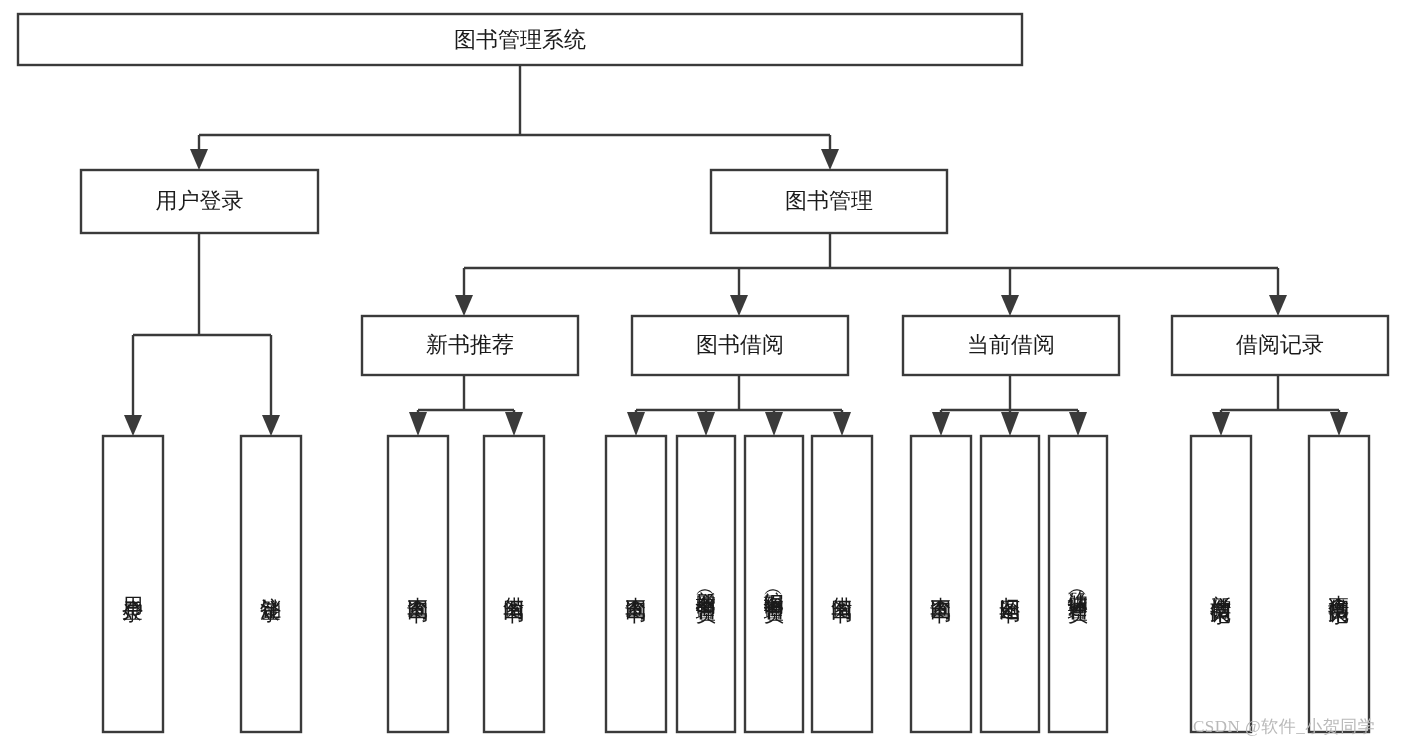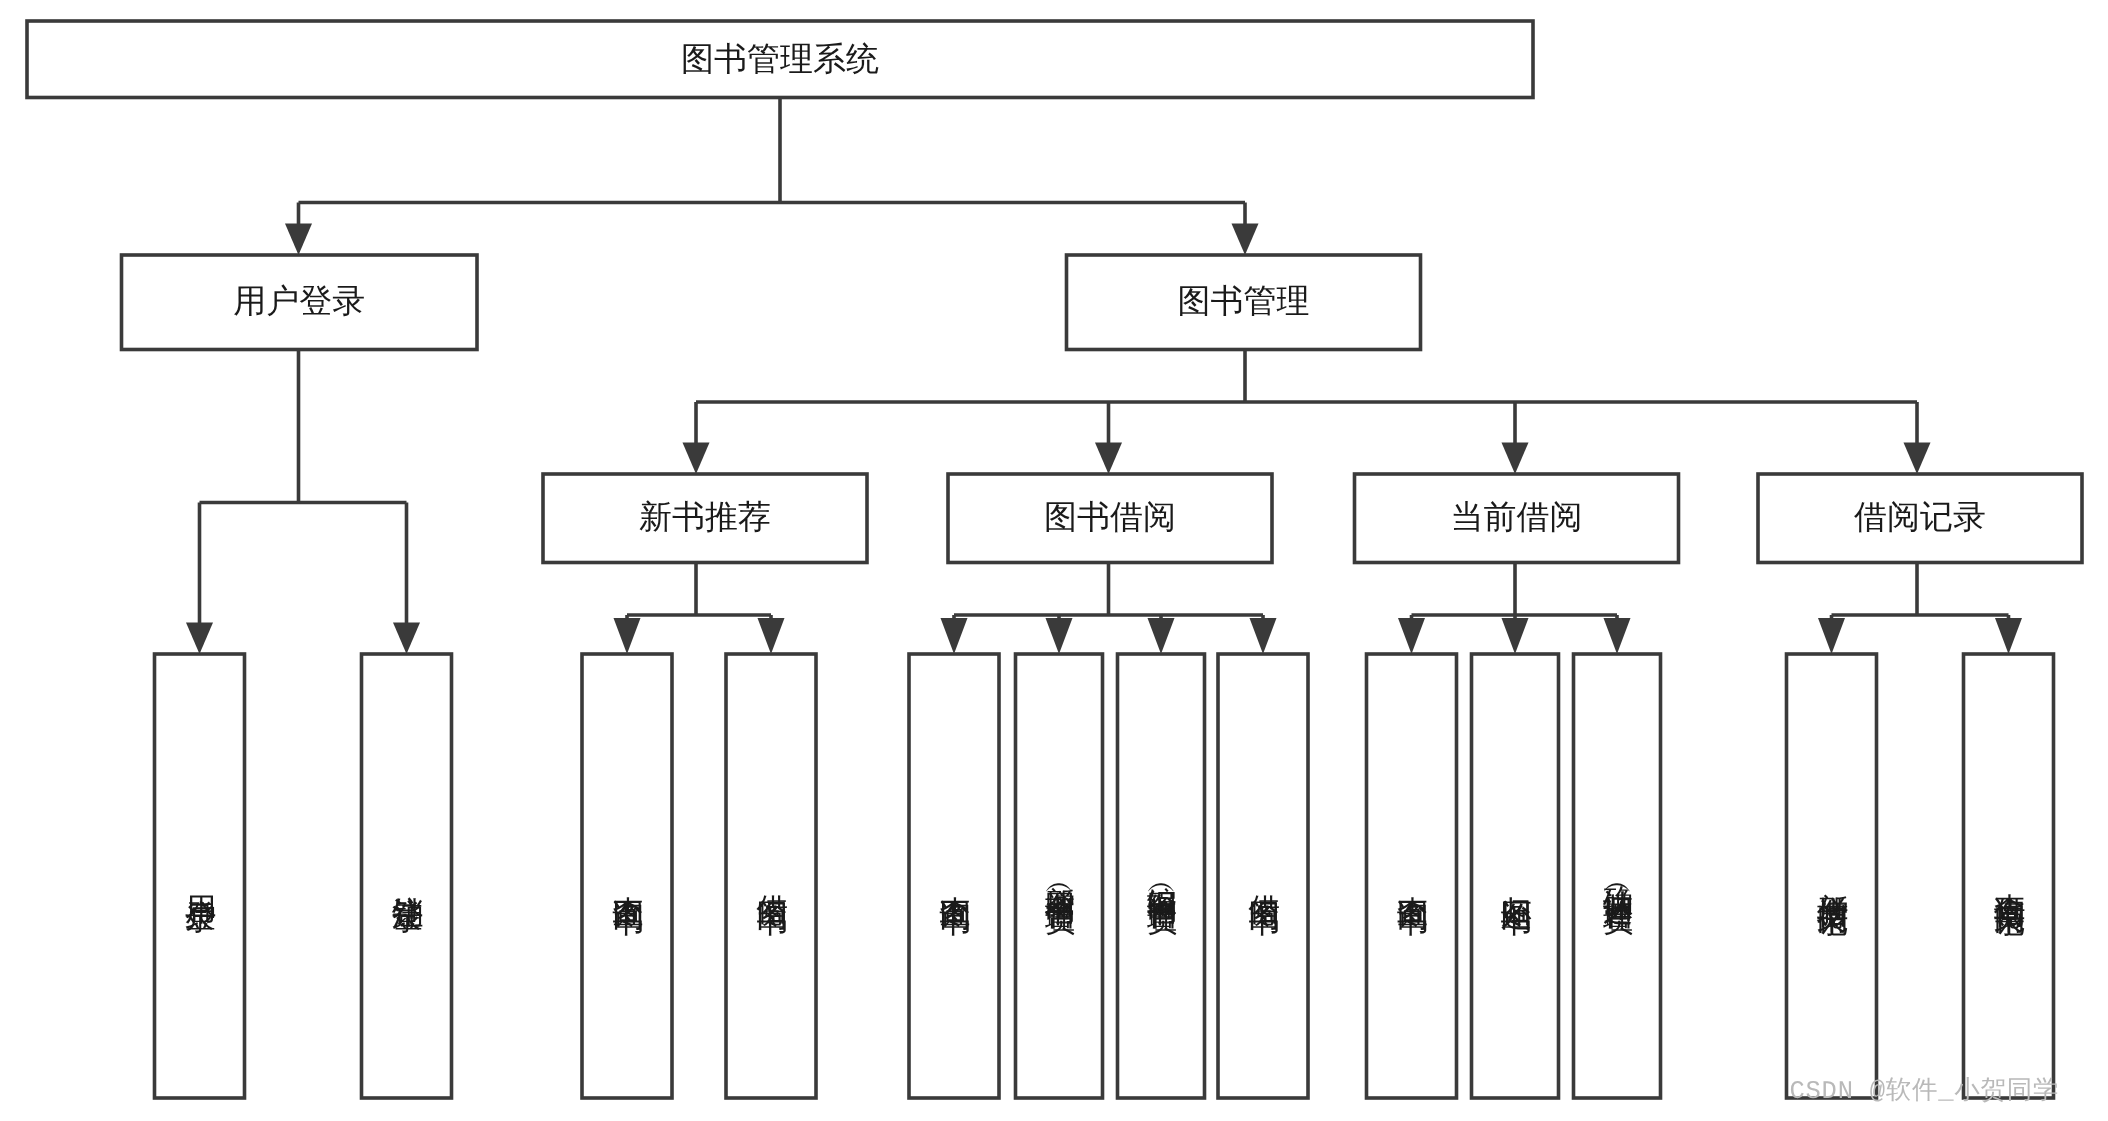--- a/index.html
+++ b/index.html
@@ -61,21 +61,21 @@
     letter-spacing: 2px;
     display: flex;
     align-items: center;
     justify-content: center;
     text-align: center;
     white-space: nowrap;
     pointer-events: none;
   }
   .watermark {
     position: absolute;
-    font-family: Liberation Mono, monospace;
+    font-family: Liberation Serif, serif;
     font-size: 17px;
     color: #b9b9b9;
     white-space: nowrap;
     letter-spacing: 0.5px;
   }
 </style>
 </head>
 <body>
 
 <div id="diagram-root">

